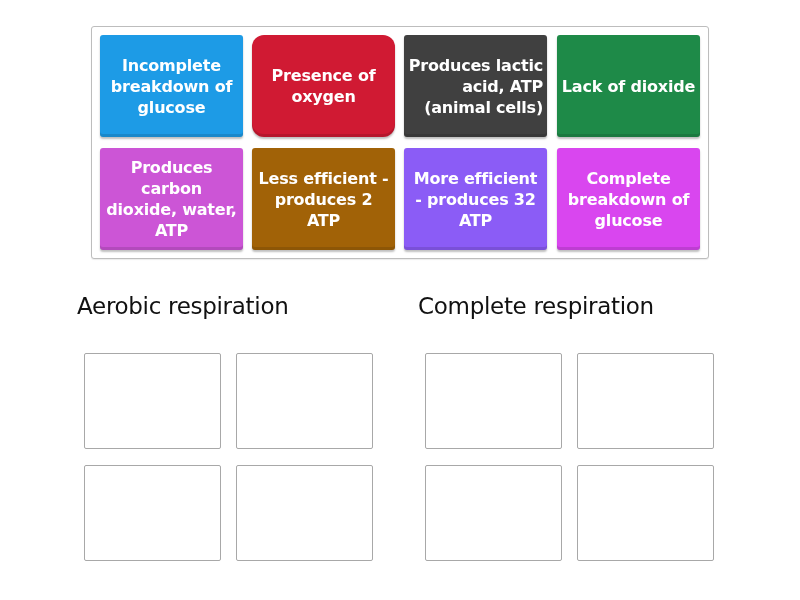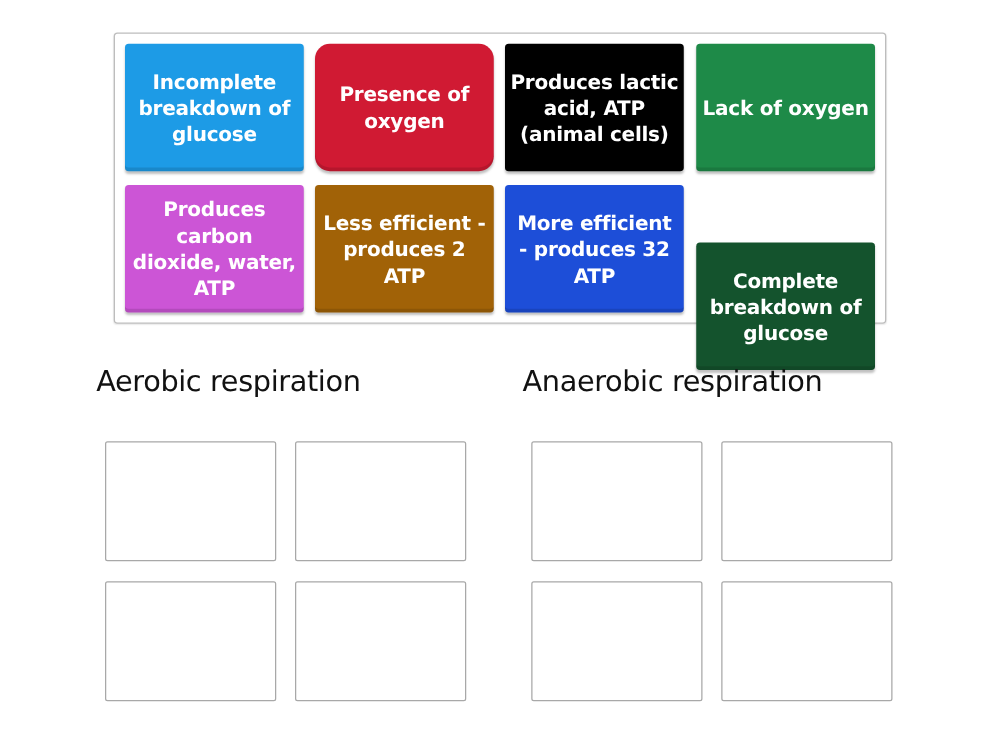--- a/index.html
+++ b/index.html
@@ -33,42 +33,42 @@
 <body>
 
 <div class="pool"></div>
 
 <div class="card" style="left:100px;top:35px;background:#1d9be6;">
     <span>Incomplete breakdown of glucose</span>
   </div>
 <div class="card" style="left:252px;top:35px;background:#d01a33;border-radius:12px;">
     <span>Presence of oxygen</span>
   </div>
-<div class="card" style="left:404px;top:35px;background:#000000;">
+<div class="card" style="left:404px;top:35px;background:#404040;text-align:right;">
     <span>Produces lactic acid, ATP (animal cells)</span>
   </div>
 <div class="card" style="left:557px;top:35px;background:#1e8a48;">
-    <span>Lack of oxygen</span>
+    <span>Lack of dioxide</span>
   </div>
 
 <div class="card" style="left:100px;top:148px;background:#cc55d6;">
     <span>Produces carbon dioxide, water, ATP</span>
   </div>
 <div class="card" style="left:252px;top:148px;background:#a16207;">
     <span>Less efficient - produces 2 ATP</span>
   </div>
-<div class="card" style="left:404px;top:148px;background:#1d4ed8;">
+<div class="card" style="left:404px;top:148px;background:#8b5cf6;">
     <span>More efficient - produces 32 ATP</span>
   </div>
-<div class="card" style="left:557px;top:148px;background:#14532d;margin-top:46px;">
+<div class="card" style="left:557px;top:148px;background:#d946ef;">
     <span>Complete breakdown of glucose</span>
   </div>
 
 <div class="heading" style="left:77px;">Aerobic respiration</div>
-<div class="heading" style="left:418px;">Anaerobic respiration</div>
+<div class="heading" style="left:418px;">Complete respiration</div>
 
 <div class="slot" style="left:84px;top:353px;"></div>
 <div class="slot" style="left:236px;top:353px;"></div>
 <div class="slot" style="left:84px;top:465px;"></div>
 <div class="slot" style="left:236px;top:465px;"></div>
 
 <div class="slot" style="left:425px;top:353px;"></div>
 <div class="slot" style="left:577px;top:353px;"></div>
 <div class="slot" style="left:425px;top:465px;"></div>
 <div class="slot" style="left:577px;top:465px;"></div>

